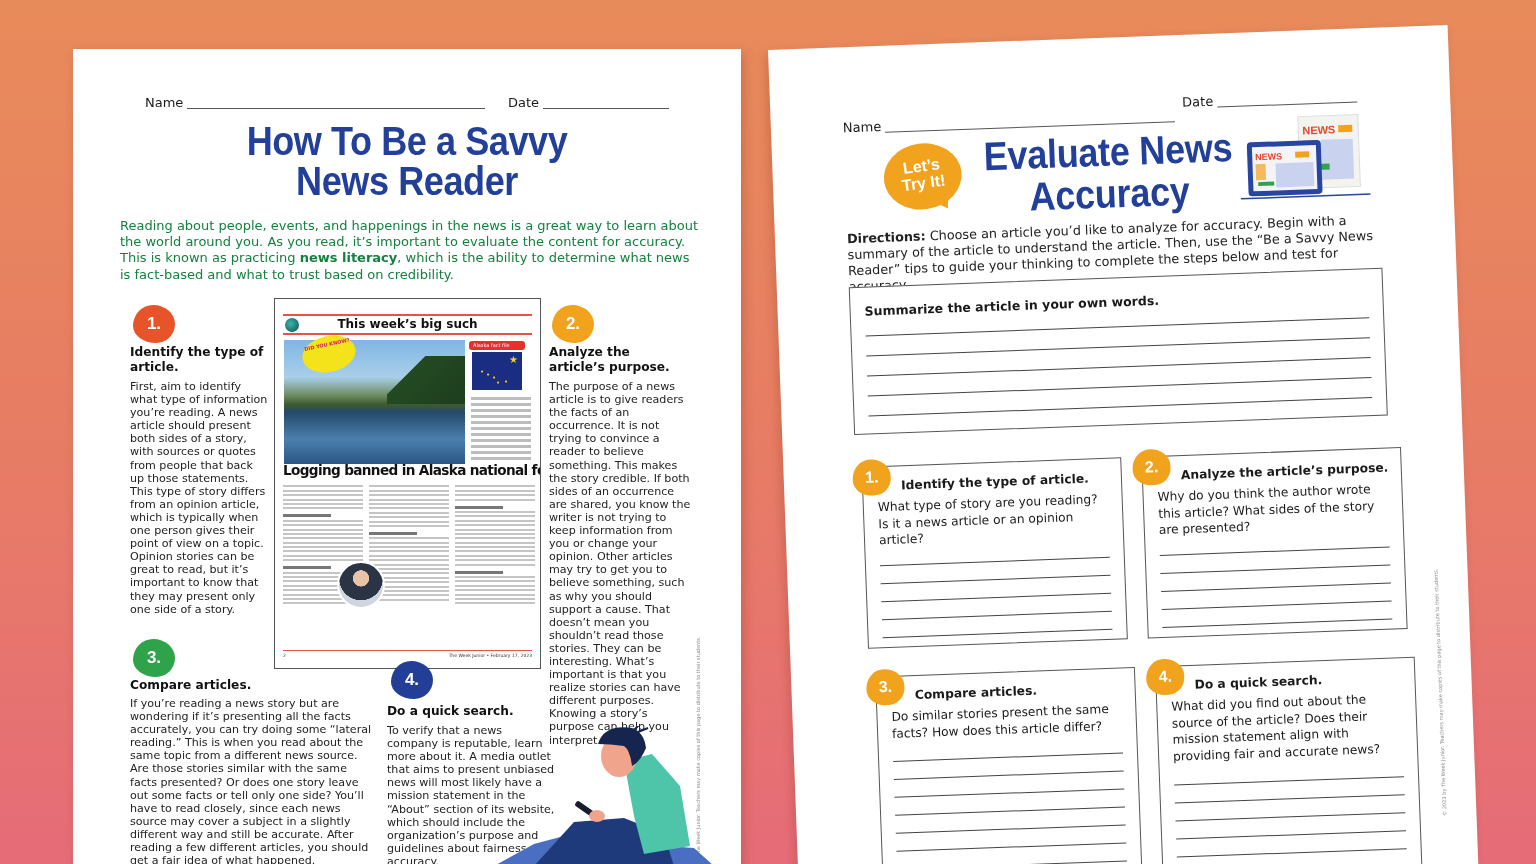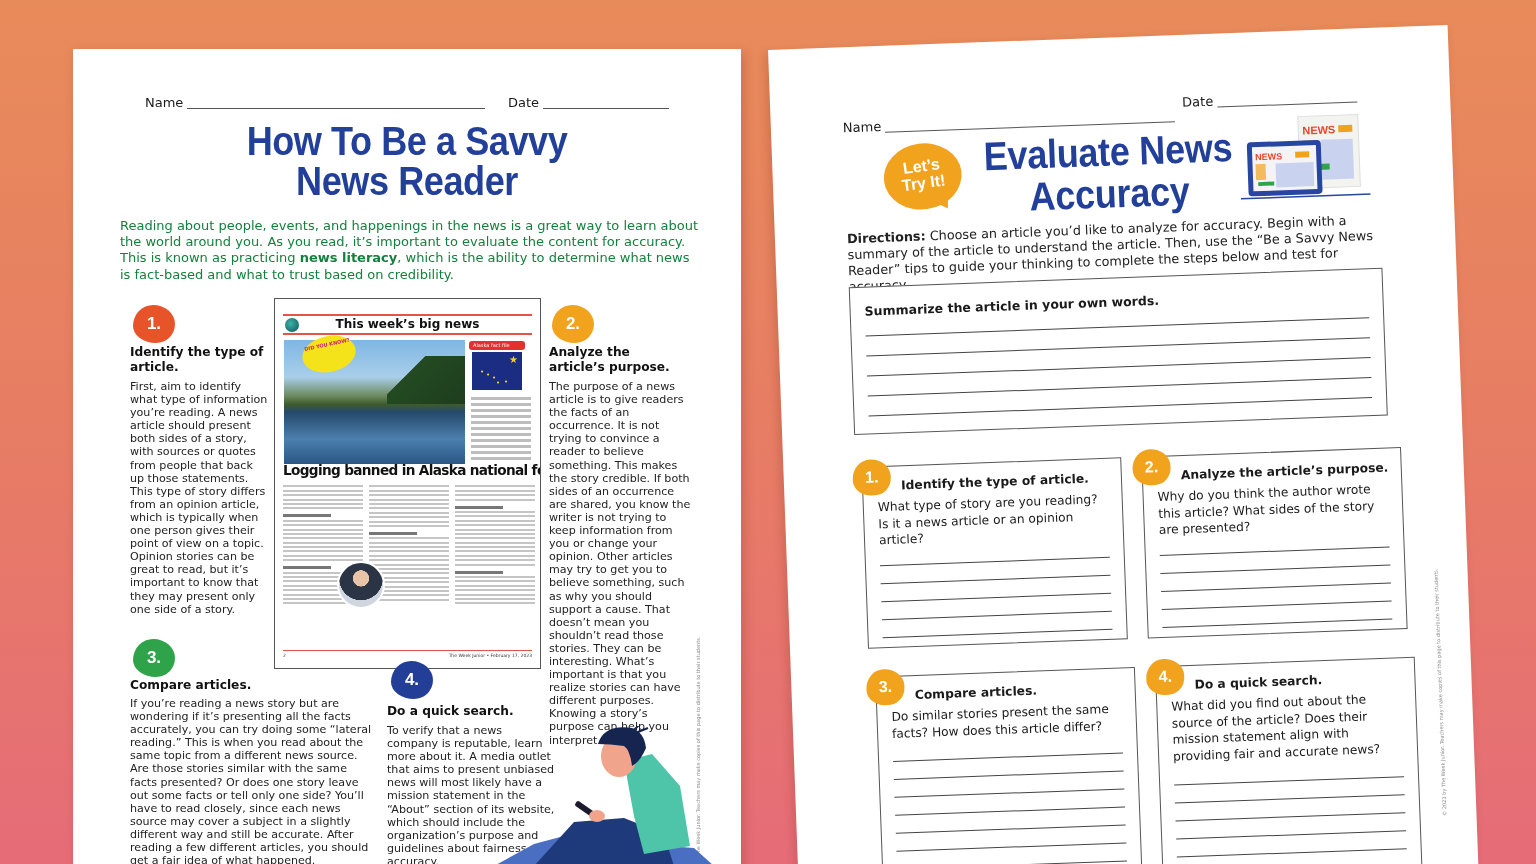--- a/index.html
+++ b/index.html
@@ -180,21 +180,21 @@
 
   <p class="intro"><span>Reading about people, events, and happenings in the news is a great way to learn about the world around you. As you read, it’s important to evaluate the content for accuracy. This is known as practicing </span><b>news literacy</b><span>, which is the ability to determine what news is fact-based and what to trust based on credibility.</span></p>
 
   <div class="blob red" style="left:60px; top:256px;">1.</div>
   <div class="step-head" style="left:57px; top:296px; width:135px;">Identify the type of article.</div>
   <div class="step-body" style="left:57px; top:331px; width:138px;">First, aim to identify what type of information you’re reading. A news article should present both sides of a story, with sources or quotes from people that back up those statements. This type of story differs from an opinion article, which is typically when one person gives their point of view on a topic. Opinion stories can be great to read, but it’s important to know that they may present only one side of a story.</div>
 
   <div class="newspaper">
     <div class="np-rule" style="top:15px;"></div>
     <div class="np-globe"></div>
-    <div class="np-title">This week’s big news</div>
+    <div class="np-title">This week’s big such</div>
     <div class="np-rule" style="top:34px;"></div>
     <div class="np-photo">
       <div class="np-trees"></div>
     </div>
     <div class="np-bubble">DID YOU KNOW?</div>
     <div class="np-sidebar-tag">Alaska fact file</div>
     <div class="np-flag">
       <span class="star" style="right:4px; top:2px; font-size:10px;">★</span>
       <span class="star" style="left:8px; top:16px;">•</span>
       <span class="star" style="left:14px; top:19px;">•</span>

